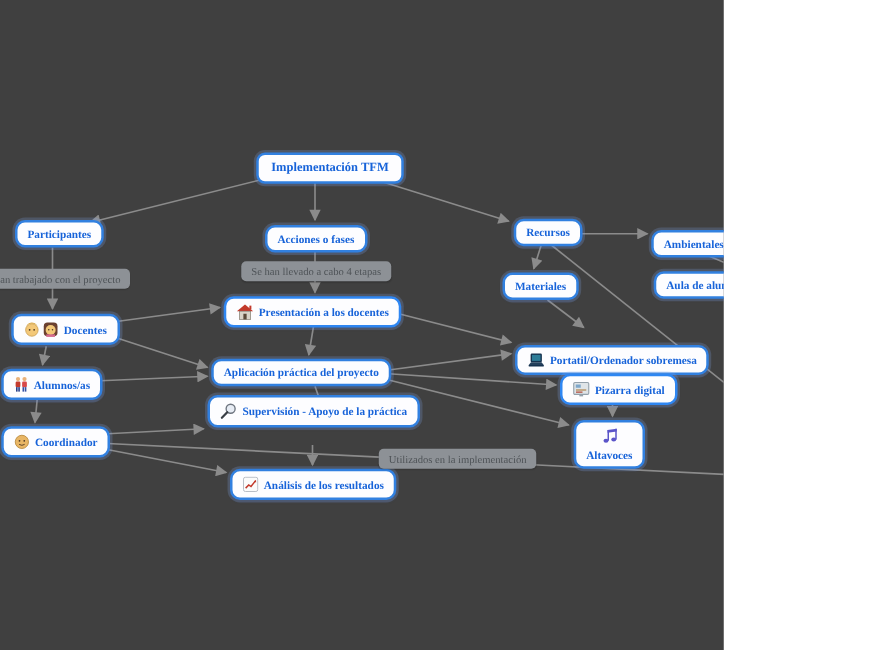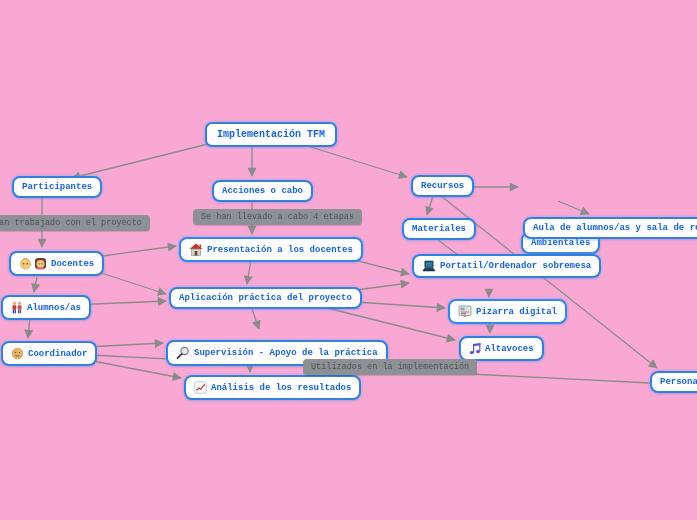--- a/index.html
+++ b/index.html
@@ -1,21 +1,21 @@
 <!DOCTYPE html>
 <html><head>
 <meta charset="utf-8">
 <style>
   html,body{margin:0;padding:0;}
   #canvas{
     position:relative;
-    width:697px;height:520px;
-    background:#f9a8d4;
+    width:579px;height:520px;
+    background:#404040;
     overflow:hidden;
-    font-family:Liberation Mono, monospace;
+    font-family:Liberation Serif, serif;
   }
   #edges{position:absolute;left:0;top:0;z-index:1;}
   .node{
     position:absolute;
     z-index:2;
     display:flex;align-items:center;justify-content:center;gap:4px;
     background:#fdfdff;
     border:2px solid #3180e0;
     border-radius:8px;
     padding:4px 8px;
@@ -136,42 +136,42 @@
         <circle cx="6.5" cy="6.5" r="5.3" fill="#e8b666" stroke="#b98a3e" stroke-width="0.7"></circle>
         <circle cx="4.6" cy="5.6" r="0.7" fill="#4a3522"></circle>
         <circle cx="8.4" cy="5.6" r="0.7" fill="#4a3522"></circle>
         <path d="M4.3 8.5 Q6.5 10 8.7 8.5" stroke="#4a3522" stroke-width="0.7" fill="none"></path>
       </svg>
     </span>
     <span class="label">Coordinador</span>
   </div>
 
   <div class="node" style="left:212px;top:180px;">
-    <span class="label">Acciones o cabo</span>
+    <span class="label">Acciones o fases</span>
   </div>
 
   <div class="note" style="left:193px;top:209px;text-align:right;">Se han llevado a cabo 4 etapas</div>
 
   <div class="node selected" style="left:179px;top:237px;">
     <span class="icons">
       <svg width="14" height="13" viewBox="0 0 14 13">
         <polygon points="7,0.5 13.5,6 0.5,6" fill="#c2392b"></polygon>
         <rect x="10.5" y="1.5" width="1.6" height="3" fill="#c2392b"></rect>
         <rect x="2.5" y="6" width="9" height="6.5" fill="#d8d3c8" stroke="#8a8378" stroke-width="0.6"></rect>
         <rect x="5.7" y="8" width="2.6" height="4.5" fill="#5a4a3a"></rect>
       </svg>
     </span>
     <span class="label">Presentación a los docentes</span>
   </div>
 
   <div class="node" style="left:169px;top:287px;">
     <span class="label">Aplicación práctica del proyecto</span>
   </div>
 
-  <div class="node" style="left:166px;top:340px;">
+  <div class="node" style="left:166px;top:316px;">
     <span class="icons">
       <svg width="14" height="14" viewBox="0 0 14 14">
         <circle cx="8.5" cy="5" r="3.6" fill="#e7ecf4" stroke="#6f7680" stroke-width="1.1"></circle>
         <line x1="5.8" y1="7.8" x2="1.5" y2="12.2" stroke="#3a3f46" stroke-width="1.8" stroke-linecap="round"></line>
       </svg>
     </span>
     <span class="label">Supervisión - Apoyo de la práctica</span>
   </div>
 
   <div class="node" style="left:411px;top:175px;">
@@ -182,33 +182,33 @@
     <span class="icons">
       <svg width="13" height="13" viewBox="0 0 13 13">
         <rect x="0.8" y="0.8" width="11.4" height="11.4" rx="1.5" fill="#fbfbfb" stroke="#b9bec6" stroke-width="0.8"></rect>
         <polyline points="2.5,9.5 5,7 6.8,8.2 10.5,3.5" stroke="#c2392b" stroke-width="1.2" fill="none"></polyline>
         <polygon points="10.8,3 10.9,5 9.2,4.2" fill="#c2392b"></polygon>
       </svg>
     </span>
     <span class="label">Análisis de los resultados</span>
   </div>
 
-  <div class="node" style="left:521px;top:184px;margin-top:48px;">
+  <div class="node" style="left:521px;top:184px;">
     <span class="label">Ambientales</span>
   </div>
 
   <div class="node" style="left:402px;top:218px;">
     <span class="label">Materiales</span>
   </div>
 
   <div class="node" style="left:523px;top:217px;">
     <span class="label">Aula de alumnos/as y sala de reuniones</span>
   </div>
 
-  <div class="node" style="left:412px;top:254px;">
+  <div class="node" style="left:412px;top:276px;">
     <span class="icons">
       <svg width="14" height="12" viewBox="0 0 14 12">
         <rect x="2.5" y="0.8" width="9" height="7" rx="1" fill="#16324f"></rect>
         <rect x="3.6" y="1.9" width="6.8" height="4.8" fill="#2e7d98"></rect>
         <path d="M1 10 L2.8 7.8 H11.2 L13 10 Z" fill="#24405c"></path>
         <rect x="0.8" y="10" width="12.4" height="1.2" rx="0.6" fill="#16324f"></rect>
       </svg>
     </span>
     <span class="label">Portatil/Ordenador sobremesa</span>
   </div>
@@ -219,21 +219,21 @@
         <rect x="1" y="1" width="12" height="9.5" rx="1" fill="#dfe4e8" stroke="#93a0ab" stroke-width="0.9"></rect>
         <rect x="2.6" y="2.6" width="4" height="2.6" fill="#7fa7c9"></rect>
         <line x1="2.8" y1="7" x2="11" y2="7" stroke="#a6722f" stroke-width="0.9"></line>
         <line x1="2.8" y1="8.7" x2="8" y2="8.7" stroke="#b04a3a" stroke-width="0.9"></line>
         <rect x="5.5" y="10.5" width="3" height="1.6" fill="#93a0ab"></rect>
       </svg>
     </span>
     <span class="label">Pizarra digital</span>
   </div>
 
-  <div class="node" style="left:459px;top:336px;">
+  <div class="node" style="left:459px;top:336px;flex-direction:column;">
     <span class="icons">
       <svg width="12" height="13" viewBox="0 0 12 13">
         <ellipse cx="2.8" cy="10.6" rx="2" ry="1.6" fill="#5b55c9"></ellipse>
         <ellipse cx="9" cy="9.6" rx="2" ry="1.6" fill="#5b55c9"></ellipse>
         <rect x="4" y="2" width="1.2" height="8.6" fill="#5b55c9"></rect>
         <rect x="10.2" y="1" width="1.2" height="8.6" fill="#5b55c9"></rect>
         <polygon points="4,2 11.4,1 11.4,3.2 4,4.2" fill="#5b55c9"></polygon>
       </svg>
     </span>
     <span class="label">Altavoces</span>

